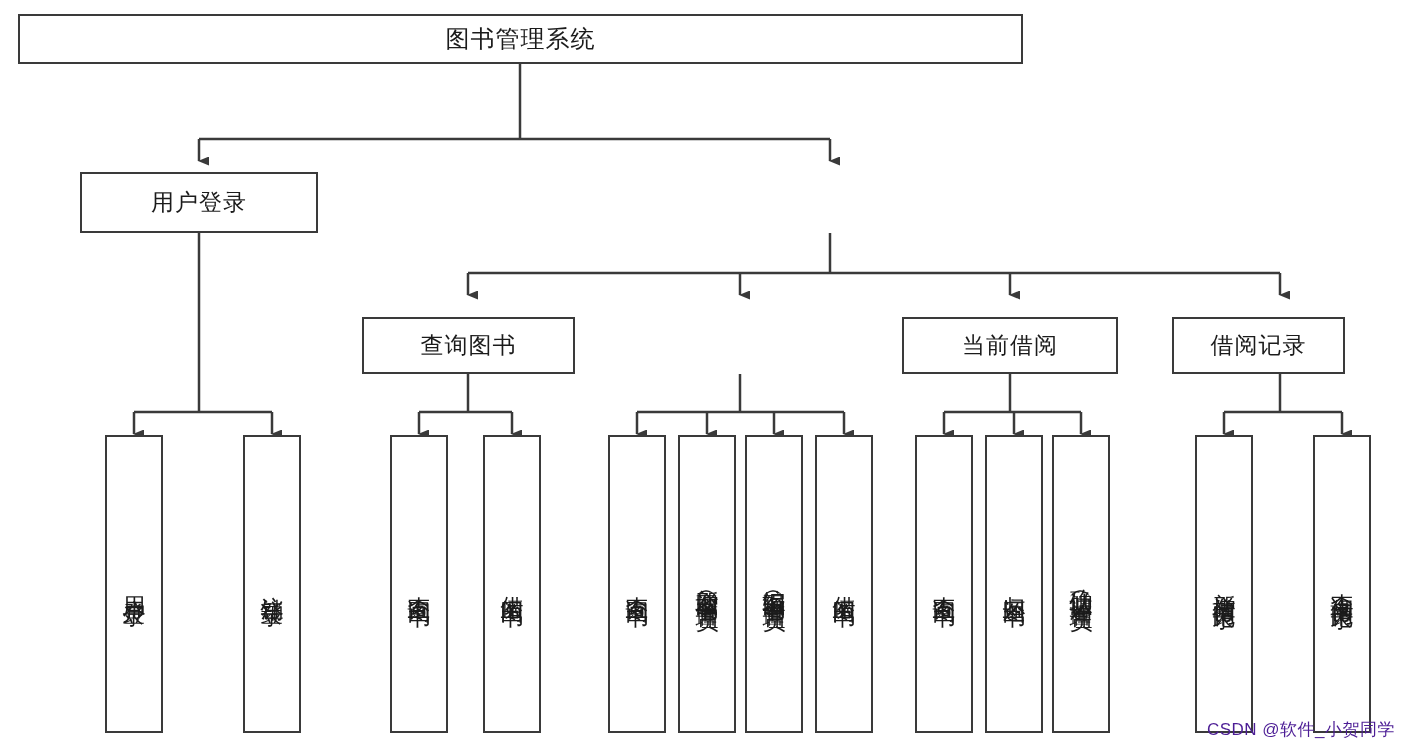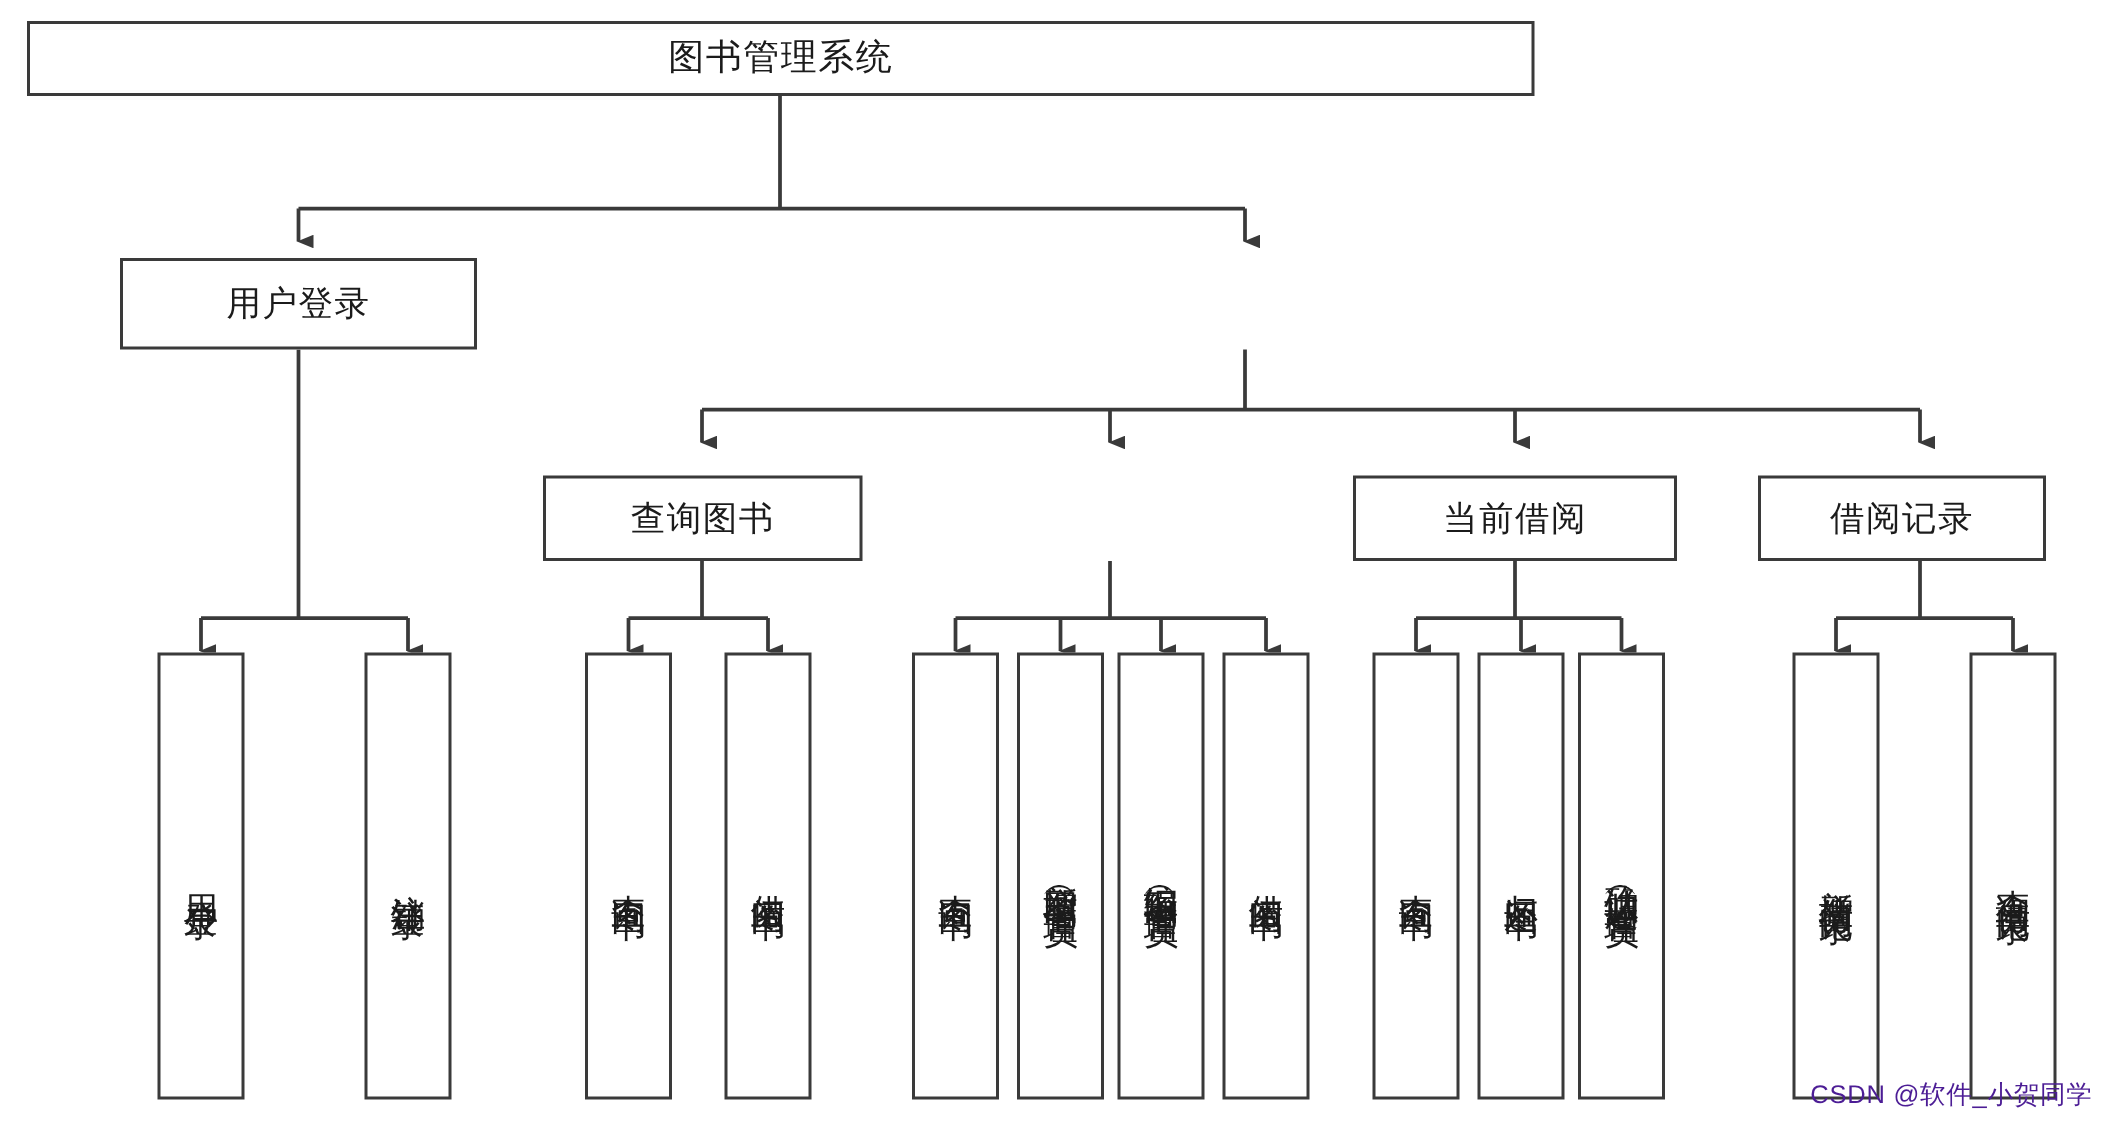--- a/index.html
+++ b/index.html
@@ -129,21 +129,21 @@
   <div class="node horiz" id="node-t1-0" style="left: 80px; top: 172px; width: 238px; height: 61px;">
     <span class="node-label">用户登录</span>
   </div>
 
   <div class="node horiz" id="node-t2-0" style="left: 362px; top: 317px; width: 213px; height: 57px;">
     <span class="node-label">查询图书</span>
   </div>
   <div class="node horiz" id="node-t2-2" style="left: 902px; top: 317px; width: 216px; height: 57px;">
     <span class="node-label">当前借阅</span>
   </div>
-  <div class="node horiz" id="node-t2-3" style="left: 1172px; top: 317px; width: 192px; height: 57px;">
+  <div class="node horiz" id="node-t2-3" style="left: 1172px; top: 317px; width: 173px; height: 57px;">
     <span class="node-label">借阅记录</span>
   </div>
 
   <div class="node vert" id="node-lf-0" style="left: 105px; top: 435px; width: 58px; height: 298px;">
     <span class="node-label">用户登录</span>
   </div>
   <div class="node vert" id="node-lf-1" style="left: 243px; top: 435px; width: 58px; height: 298px;">
     <span class="node-label">注销登录</span>
   </div>
   <div class="node vert" id="node-lf-2" style="left: 390px; top: 435px; width: 58px; height: 298px;">

